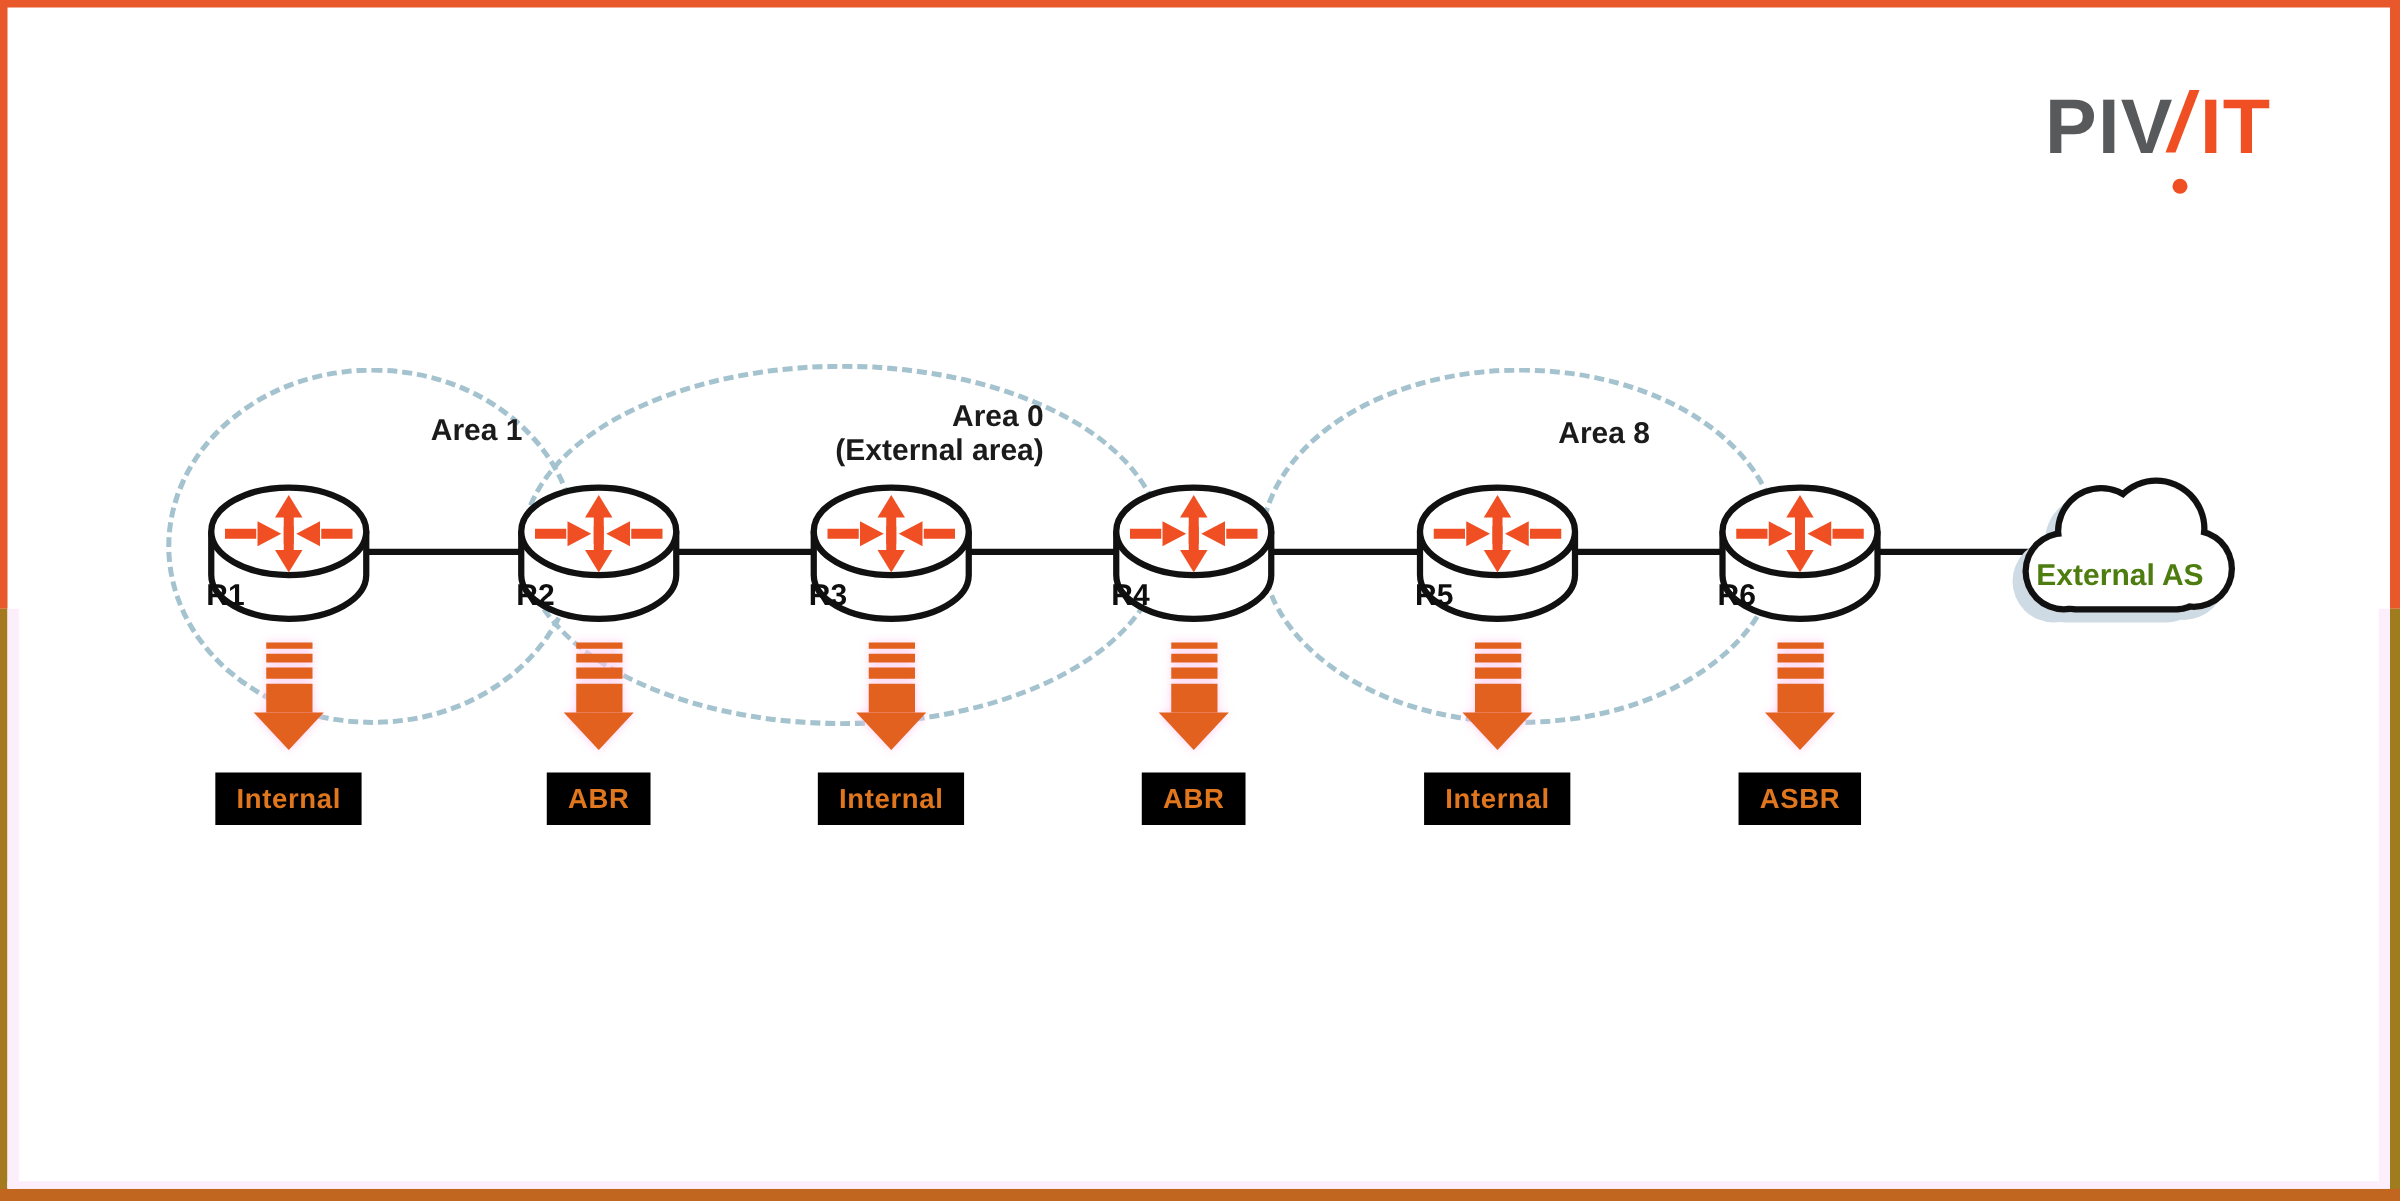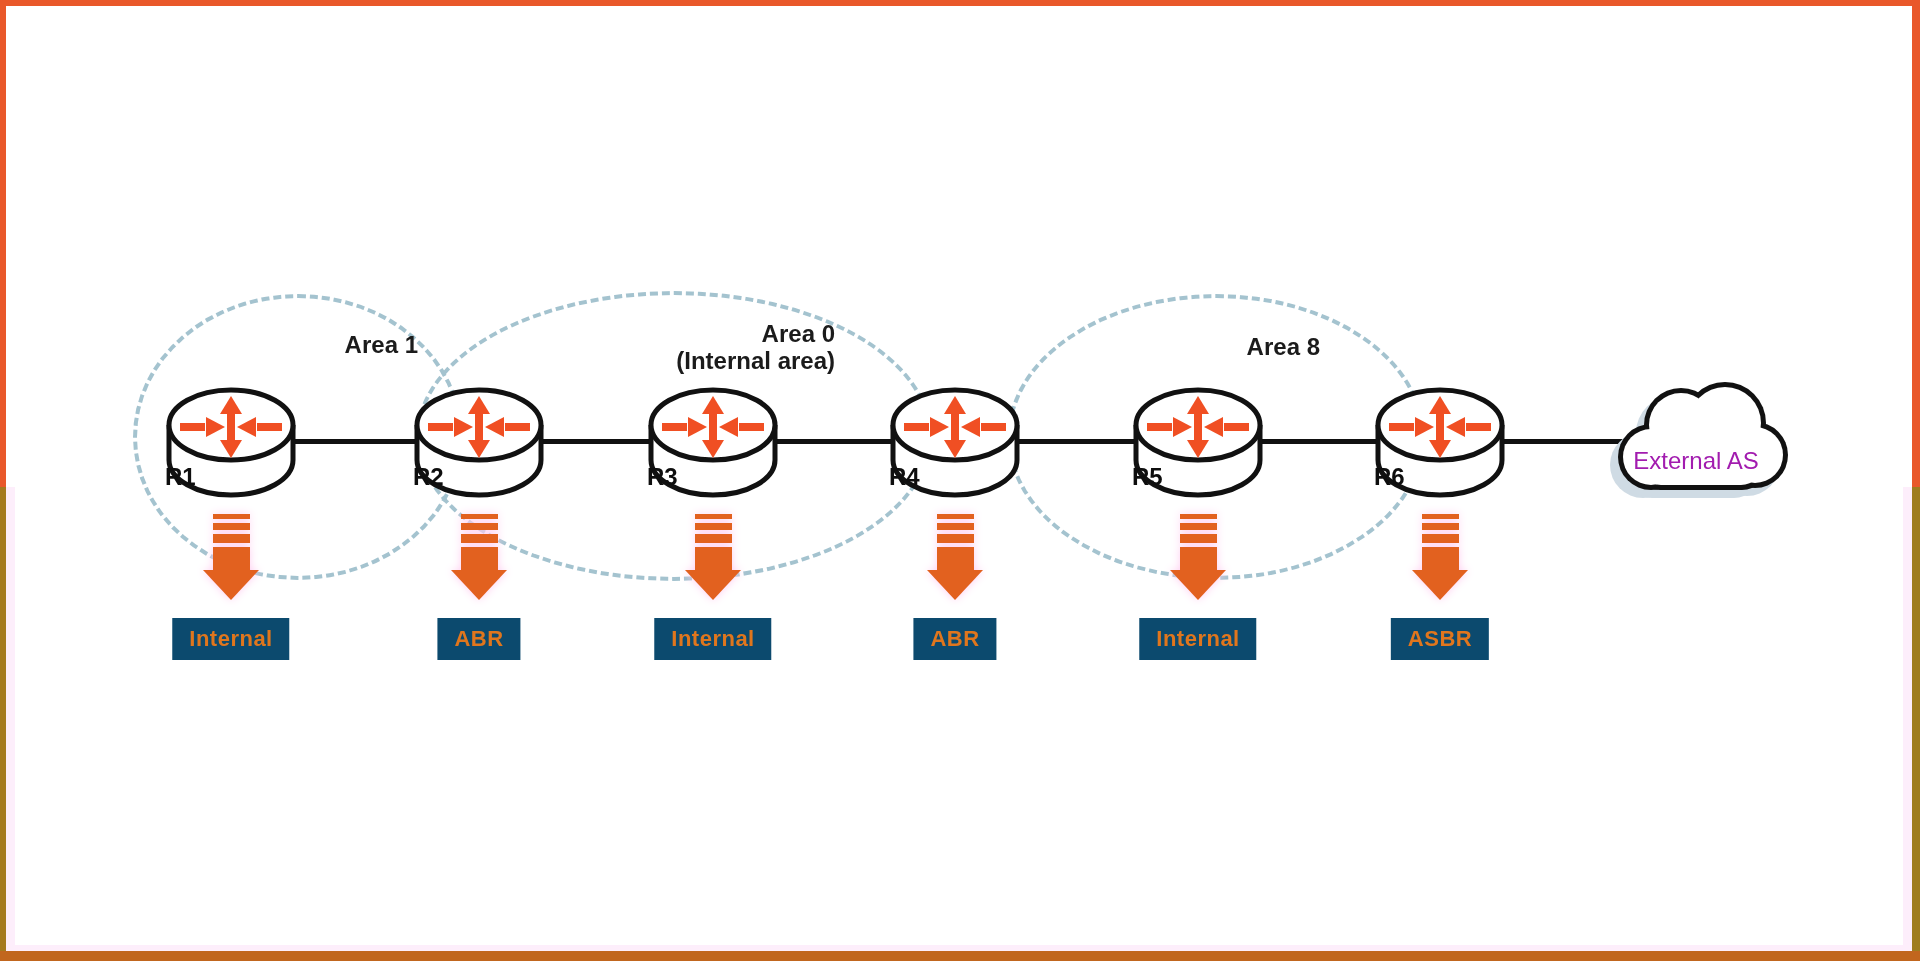--- a/index.html
+++ b/index.html
@@ -57,57 +57,60 @@
   .fa-s1,.fa-s2,.fa-s3,.fa-shaft{width:37px;background:#e2611f;}
   .fa-s1{height:5px;margin-bottom:4px;}
   .fa-s2{height:7px;margin-bottom:4px;}
   .fa-s3{height:9px;margin-bottom:4px;}
   .fa-shaft{height:23px;}
   .fa-head{width:0;height:0;border-left:28px solid transparent;
            border-right:28px solid transparent;border-top:30px solid #e2611f;}
 
   
   .role-badge{position:absolute;left:50%;top:233px;transform:translateX(-50%);
-              background:#0c4a6e;color:#e0761d;font-size:22px;font-weight:bold;
+              background:#000000;color:#e0761d;font-size:22px;font-weight:bold;
               padding:8px 17px;white-space:nowrap;letter-spacing:0.5px;}
 
   
   .cloud-svg{position:absolute;left:1598px;top:373px;}
   .cloud-label{position:absolute;left:1601px;top:447px;width:190px;text-align:center;
-               font-size:24px;font-weight:normal;color:#a21caf;z-index:4;}
+               font-size:24px;font-weight:bold;color:#4d7c0f;z-index:4;}
 
   .z1{z-index:1}.z2{z-index:2}.z3{z-index:3}.z5{z-index:5}
 </style>
 </head>
 <body>
 
 <div class="stage">
 
   <div class="b b-top"></div>
   <div class="b b-left-top"></div>
   <div class="b b-left-bottom"></div>
   <div class="b b-right-top"></div>
   <div class="b b-right-bottom"></div>
   <div class="b b-bottom"></div>
   <div class="strip strip-left"></div>
   <div class="strip strip-right"></div>
   <div class="strip strip-bottom"></div>
 
+  <div class="logo z5">
+    <span class="logo-gray">PIV</span><span class="logo-slash-wrap"><span class="logo-slash"></span><span class="logo-dot"></span></span><span class="logo-orange">IT</span>
+  </div>
 
   <div class="area area-a1 z1"></div>
   <div class="area area-a0 z1"></div>
   <div class="area area-a2 z1"></div>
 
   <div class="area-label-block area-lb1 z2">
     <div>Area 1</div>
     <div></div>
   </div>
   <div class="area-label-block area-lb0 z2">
     <div>Area 0</div>
-    <div>(Internal area)</div>
+    <div>(External area)</div>
   </div>
   <div class="area-label-block area-lb2 z2">
     <div>Area 8</div>
     <div></div>
   </div>
 
   <div class="link-line z2"></div>
 
   <div id="routers">
       <div class="router z3" style="left: 165px;">

